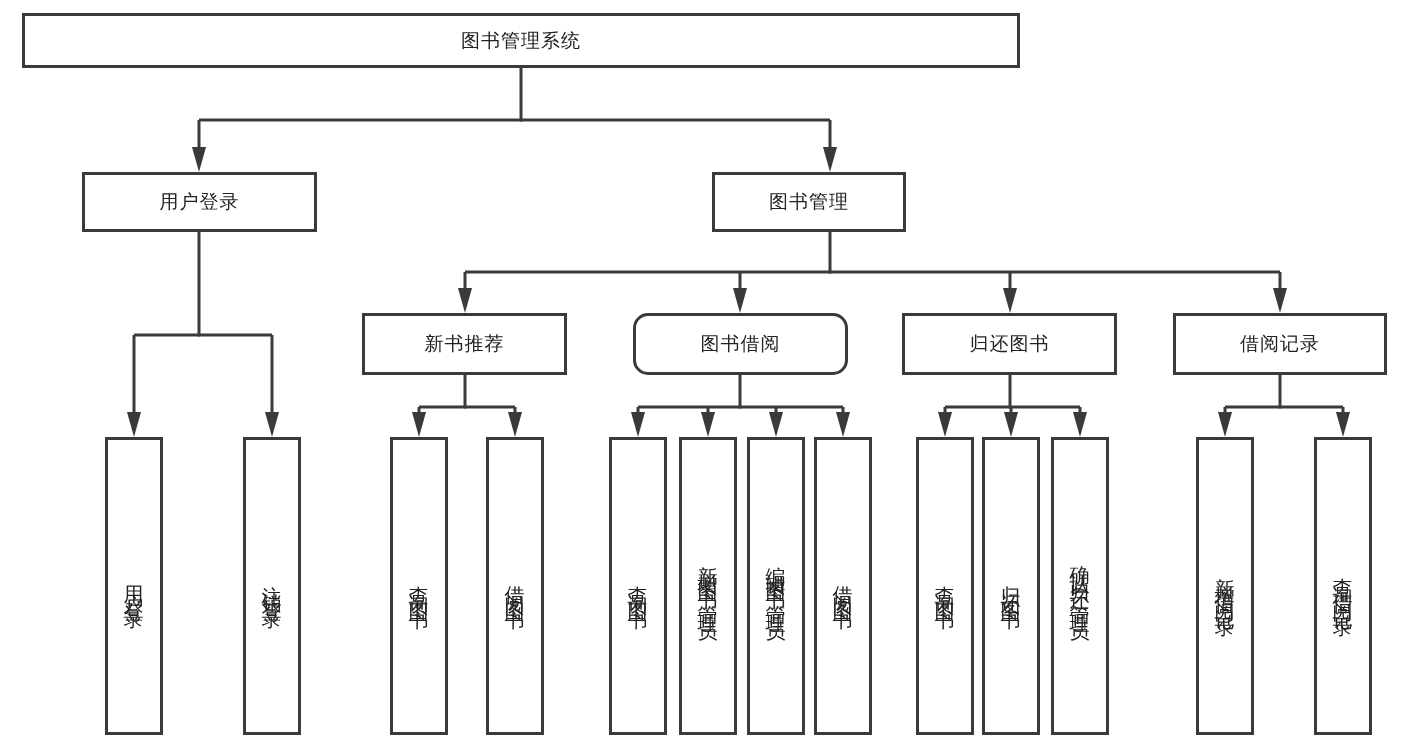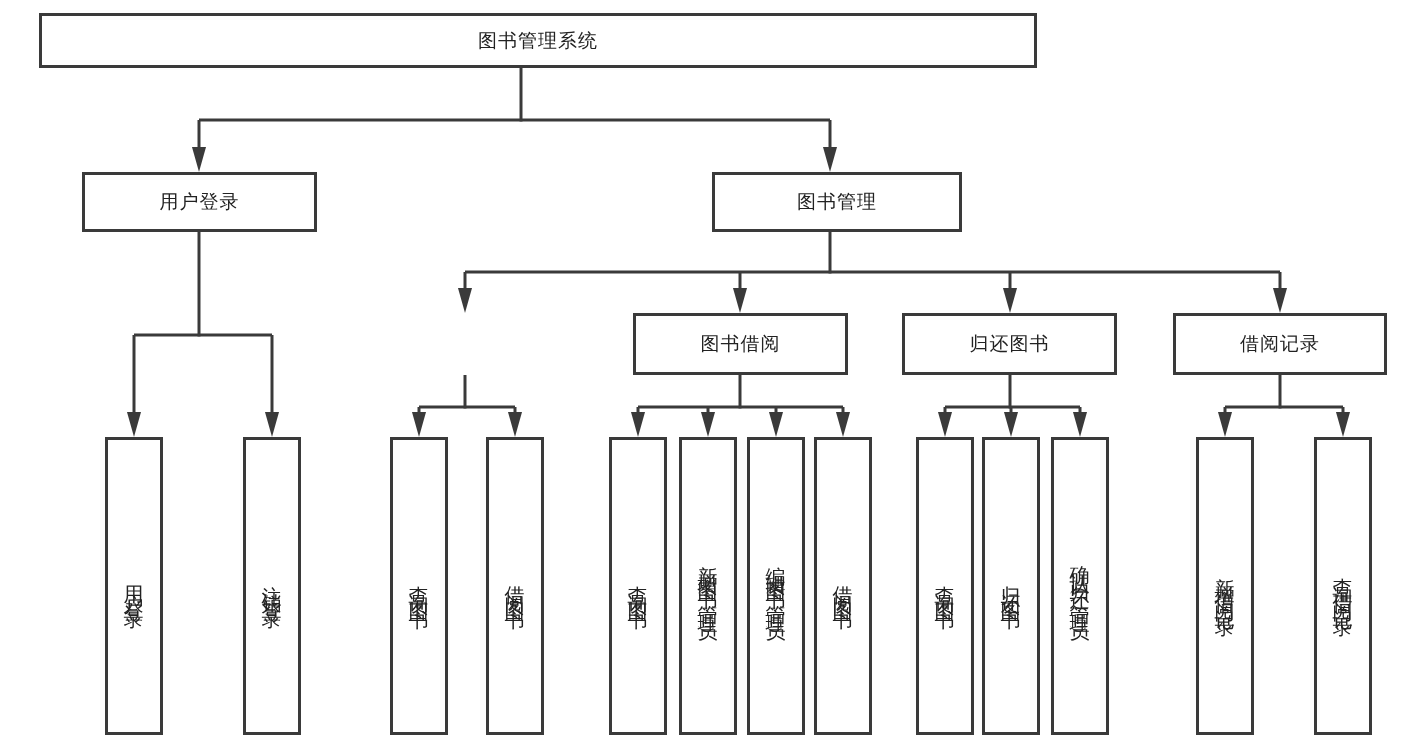--- a/index.html
+++ b/index.html
@@ -126,32 +126,35 @@
     <polygon class="ar" points="1073,412 1087,412 1080,437"></polygon>
 
     <line class="ln" x1="1280" y1="375" x2="1280" y2="408.5"></line>
     <line class="ln" x1="1225" y1="407" x2="1343" y2="407"></line>
     <line class="ln" x1="1225" y1="407" x2="1225" y2="413"></line>
     <polygon class="ar" points="1218,412 1232,412 1225,437"></polygon>
     <line class="ln" x1="1343" y1="407" x2="1343" y2="413"></line>
     <polygon class="ar" points="1336,412 1350,412 1343,437"></polygon>
   </svg>
 
-  <div class="box h" style="left:22px; top:13px; width:998px; height:55px;margin-left:17px;">
+  <div class="box h" style="left:22px; top:13px; width:998px; height:55px;">
     <span>图书管理系统</span>
   </div>
 
   <div class="box h" style="left:82px; top:172px; width:235px; height:60px;">
     <span>用户登录</span>
   </div>
-  <div class="box h" style="left:712px; top:172px; width:250px; height:60px;">
+  <div class="box h" style="left:712px; top:172px; width:194px; height:60px;">
     <span>图书管理</span>
   </div>
 
-  <div class="box h" style="left:633px; top:313px; width:215px; height:62px;">
+  <div class="box h" style="left:362px; top:313px; width:205px; height:62px;">
+    <span>新书推荐</span>
+  </div>
+  <div class="box h" style="left:633px; top:313px; width:215px; height:62px;border-radius:15px;">
     <span>图书借阅</span>
   </div>
   <div class="box h" style="left:902px; top:313px; width:215px; height:62px;">
     <span>归还图书</span>
   </div>
   <div class="box h" style="left:1173px; top:313px; width:214px; height:62px;">
     <span>借阅记录</span>
   </div>
 
   <div class="box v" style="left:105px; top:437px; width:58px; height:298px;">

